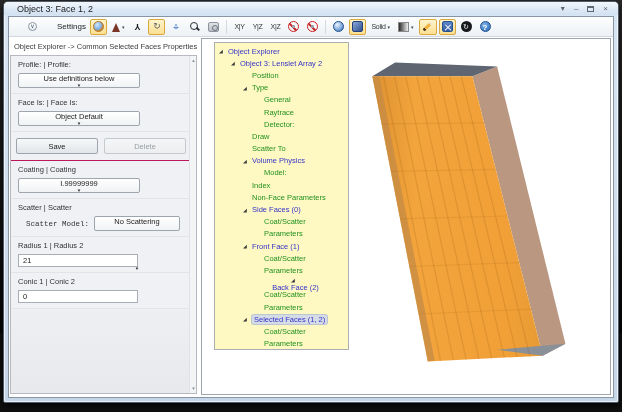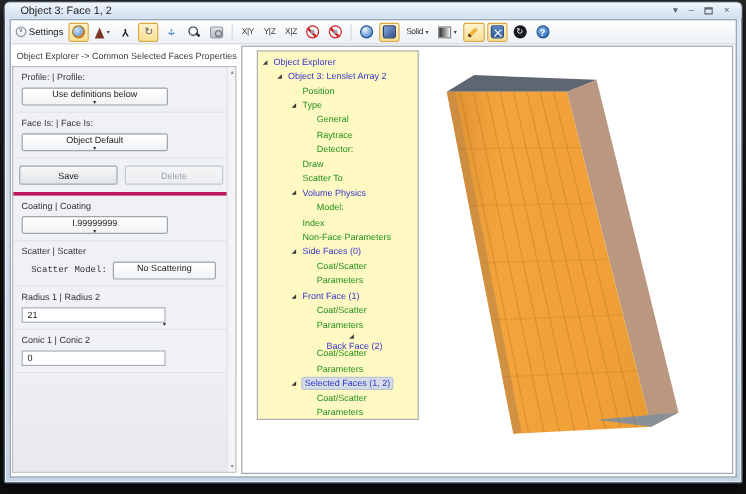--- a/index.html
+++ b/index.html
@@ -12,21 +12,21 @@
     padding-left:13px;border-radius:4px 4px 0 0;
     background:linear-gradient(#F2F7FC,#DEE9F6 55%,#D2E1F1);}
   .win-controls{position:absolute;right:10px;top:2px;display:flex;gap:9px;align-items:center;}
   .wc{font-size:8px;line-height:9px;color:#5d6670;cursor:default;}
   .wc-max{width:7px;height:6px;border:1px solid #5d6670;border-top-width:2px;}
   .content{position:absolute;left:4px;right:4px;top:14px;bottom:4px;background:#fff;border:1px solid #8795A5;overflow:hidden;}
 
   
   .toolbar{position:absolute;left:0;right:0;top:0;height:20px;display:flex;align-items:center;padding:0 3px;
     background:linear-gradient(#FDFEFE,#EDF1F5);border-bottom:1px solid #D3D8DE;}
-  .settings{display:inline-flex;align-items:flex-start;gap:2px;margin:0 3px 0 1px;font-size:8px;color:#222;}
+  .settings{display:inline-flex;align-items:flex-start;gap:20px;margin:0 3px 0 16px;font-size:8px;color:#222;}
   .chev-circle{width:9px;height:9px;border:1px solid #8a95a3;border-radius:50%;font-size:6px;line-height:7px;
     text-align:center;color:#55606c;background:linear-gradient(#fff,#e7ecf1);}
   .tb-btn{height:16px;min-width:14px;display:inline-flex;align-items:center;justify-content:center;gap:1px;
     padding:0 2px;margin:0 1px;border:1px solid transparent;border-radius:2px;cursor:default;}
   .tb-btn.on{background:linear-gradient(#FFF4CC,#FBDF92);border-color:#D9A83F;}
   .tb-label{font-size:7px;color:#333;letter-spacing:-.3px;}
   .tb-caret{font-size:5px;color:#444;margin-left:1px;}
   .tb-sep{width:1px;height:14px;background:#D6DADF;margin:0 3px;}
   .ic{display:inline-block;position:relative;width:11px;height:11px;text-align:center;}
   .ic-sphere-orange{width:11px;height:11px;border-radius:50%;background:radial-gradient(circle at 35% 30%,#cfe6ff,#2f7fd0);
@@ -62,21 +62,21 @@
   
   .left-panel{position:absolute;left:1px;top:38px;width:187px;bottom:3px;background:#EFF1F4;
     border:1px solid #B6BAC0;display:flex;flex-direction:column;overflow:hidden;}
   .sec{padding:4px 16px 5px 7px;border-bottom:1px solid #E2E4E8;}
   .sec-label{font-size:7.5px;color:#333;margin-bottom:4px;}
   .combo{width:122px;height:15px;background:linear-gradient(#FFFFFF,#F0F2F4);border:1px solid #9EA5AD;border-radius:2px;
     display:flex;align-items:center;justify-content:space-between;font-size:7.5px;color:#222;padding:0 4px;flex-direction:column;}
   .cb-arrow{font-size:4.5px;color:#333;}
   .tbox{width:120px;height:13px;background:#fff;border:1px solid #A8AEB5;font-size:7.5px;color:#222;
     display:flex;align-items:center;padding:0 4px;}
-  .btn-row{display:flex;gap:6px;padding:6px 10px 6px 5px;border-bottom:3px solid #be185d;}
+  .btn-row{display:flex;gap:6px;padding:6px 10px 6px 5px;border-bottom:1px solid #be185d;}
   .btn{flex:1;height:16px;border-radius:2px;background:linear-gradient(#F7F8F9,#E2E5E9);border:1px solid #9EA5AD;
     font-size:7.5px;color:#222;display:flex;align-items:center;justify-content:center;}
   .btn.disabled{color:#9aa0a6;border-color:#C4C9CE;background:linear-gradient(#F4F5F6,#ECEEF0);}
   .inline{display:flex;align-items:center;justify-content:space-between;padding-left:8px;}
   .inline .combo{width:86px;gap:40px;}
   .sec-filler{flex:1;background:linear-gradient(#EDEFF2,#E7E9ED);}
   .vscroll{position:absolute;top:39px;left:180px;bottom:4px;width:7px;background:#F3F4F6;border-left:1px solid #E0E2E6;}
   .vs-up,.vs-dn{position:absolute;left:0;width:7px;text-align:center;font-size:4.5px;color:#8a8f96;}
   .vs-up{top:2px;} .vs-dn{bottom:2px;}
 

